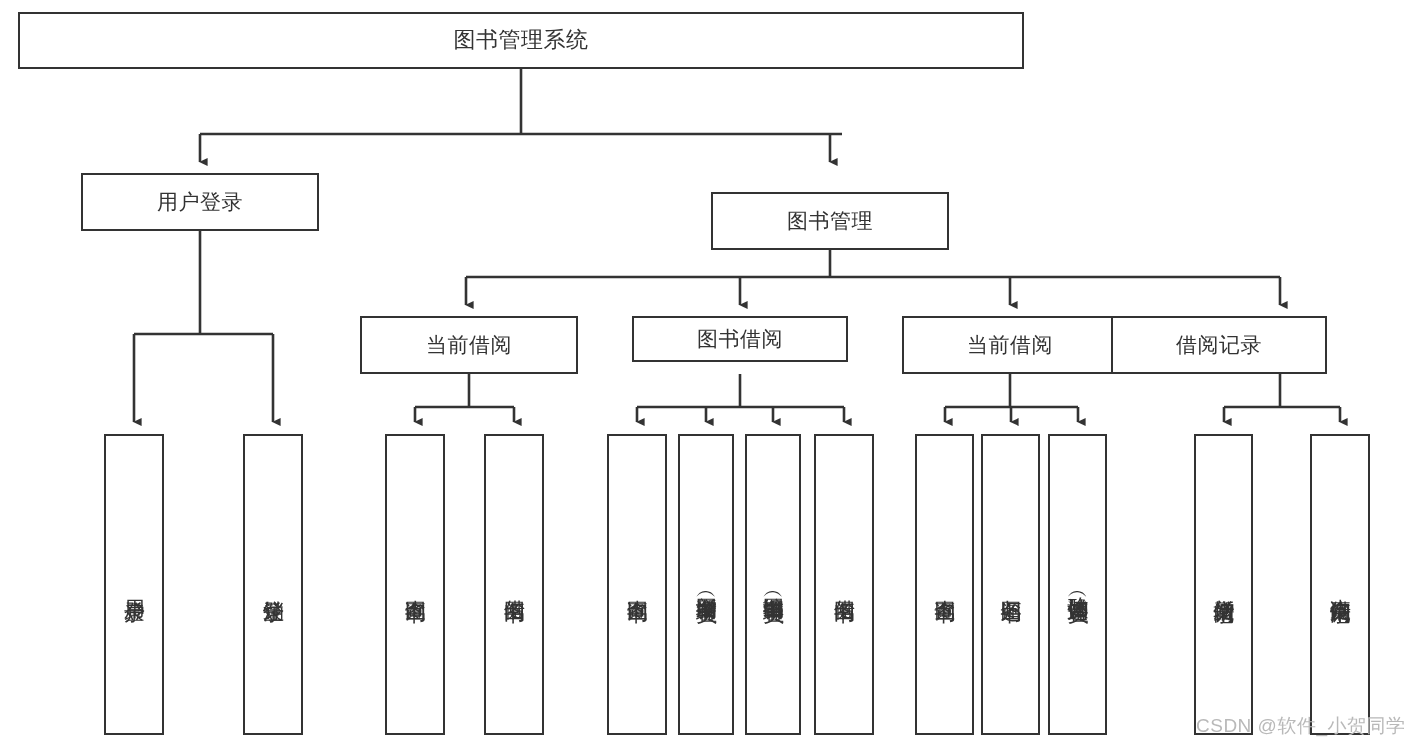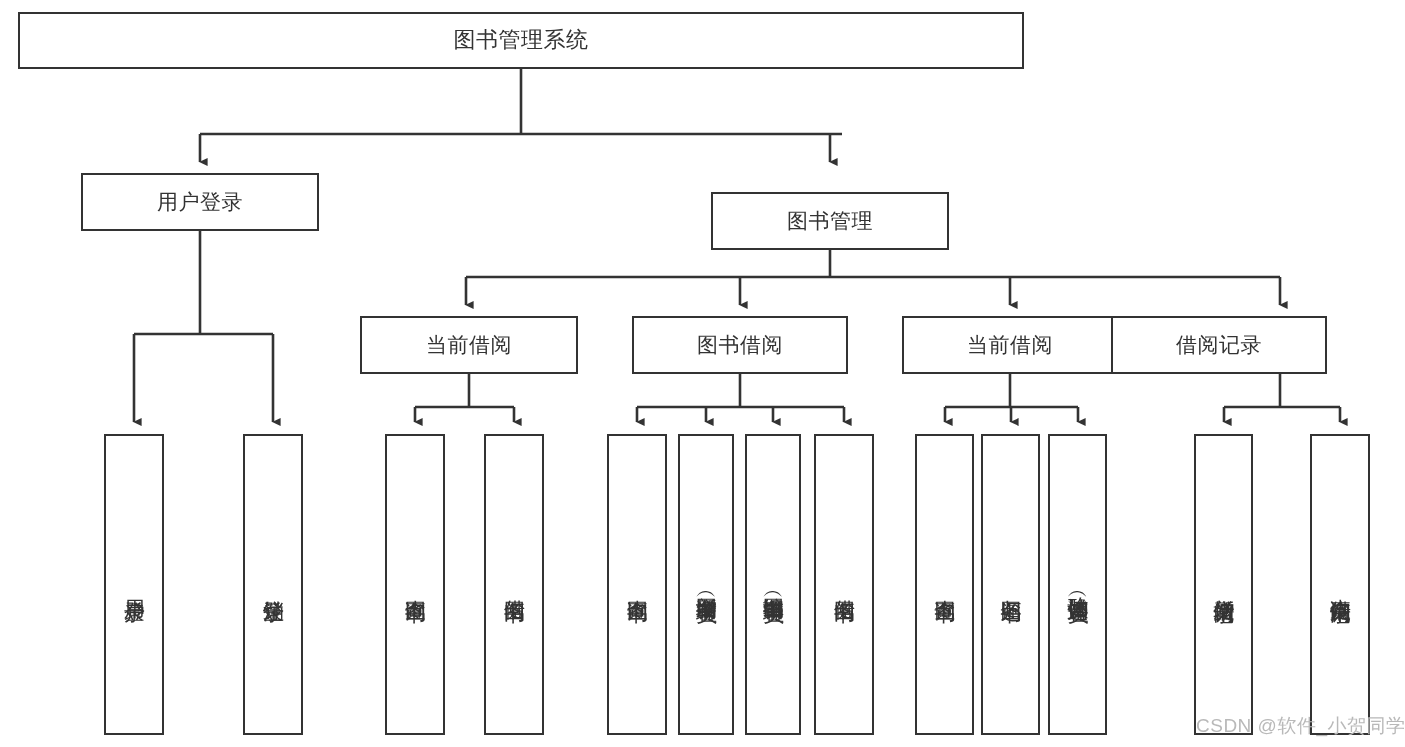--- a/index.html
+++ b/index.html
@@ -144,21 +144,21 @@
   </div>
 
   <div class="node node-horizontal" style="left:711px; top:173px; width:238px; height:58px;margin-top:19px;">
     <span class="label">图书管理</span>
   </div>
 
   <div class="node node-horizontal" style="left:360px; top:316px; width:218px; height:58px;">
     <span class="label">当前借阅</span>
   </div>
 
-  <div class="node node-horizontal" style="left:632px; top:316px; width:216px; height:58px;">
+  <div class="node node-horizontal" style="left:632px; top:316px; width:216px; height:46px;">
     <span class="label">图书借阅</span>
   </div>
 
   <div class="node node-horizontal" style="left:902px; top:316px; width:216px; height:58px;">
     <span class="label">当前借阅</span>
   </div>
 
   <div class="node node-horizontal" style="left:1111px; top:316px; width:216px; height:58px;">
     <span class="label">借阅记录</span>
   </div>

